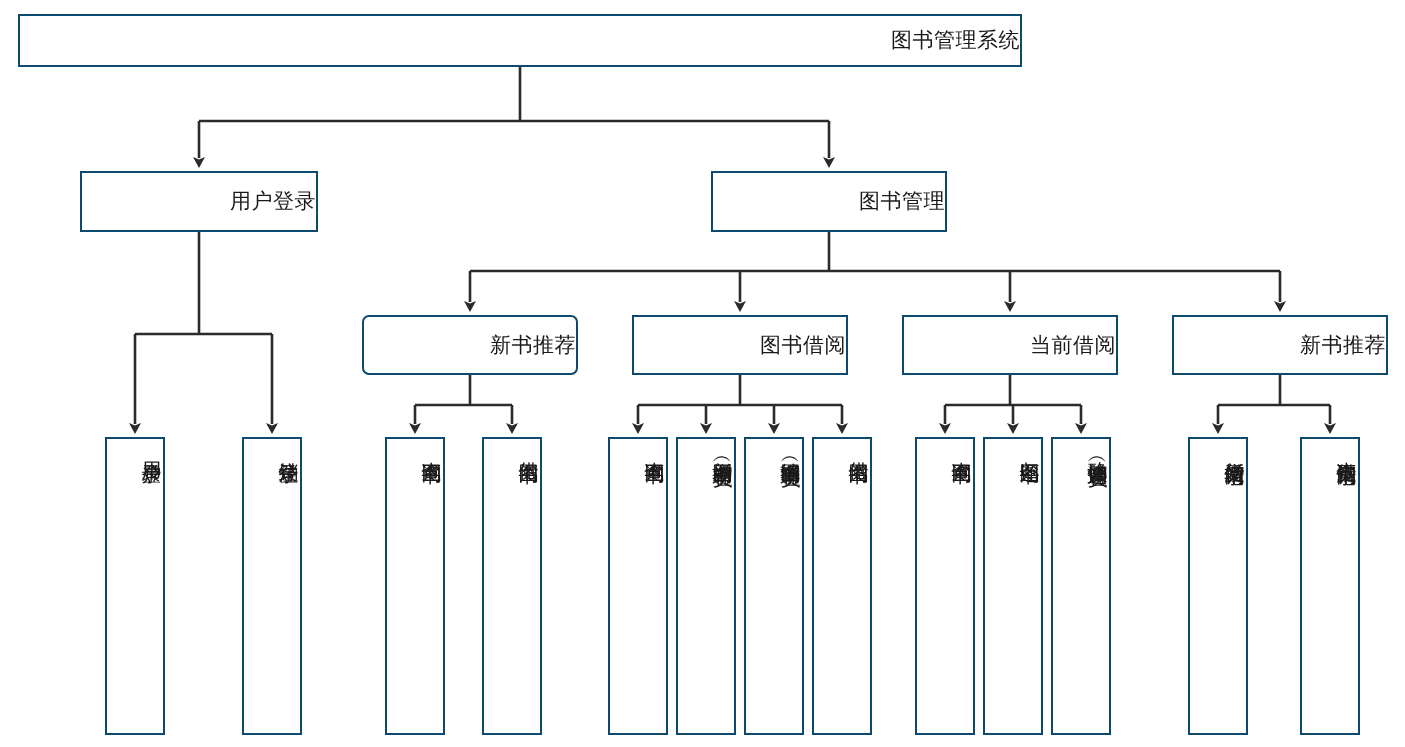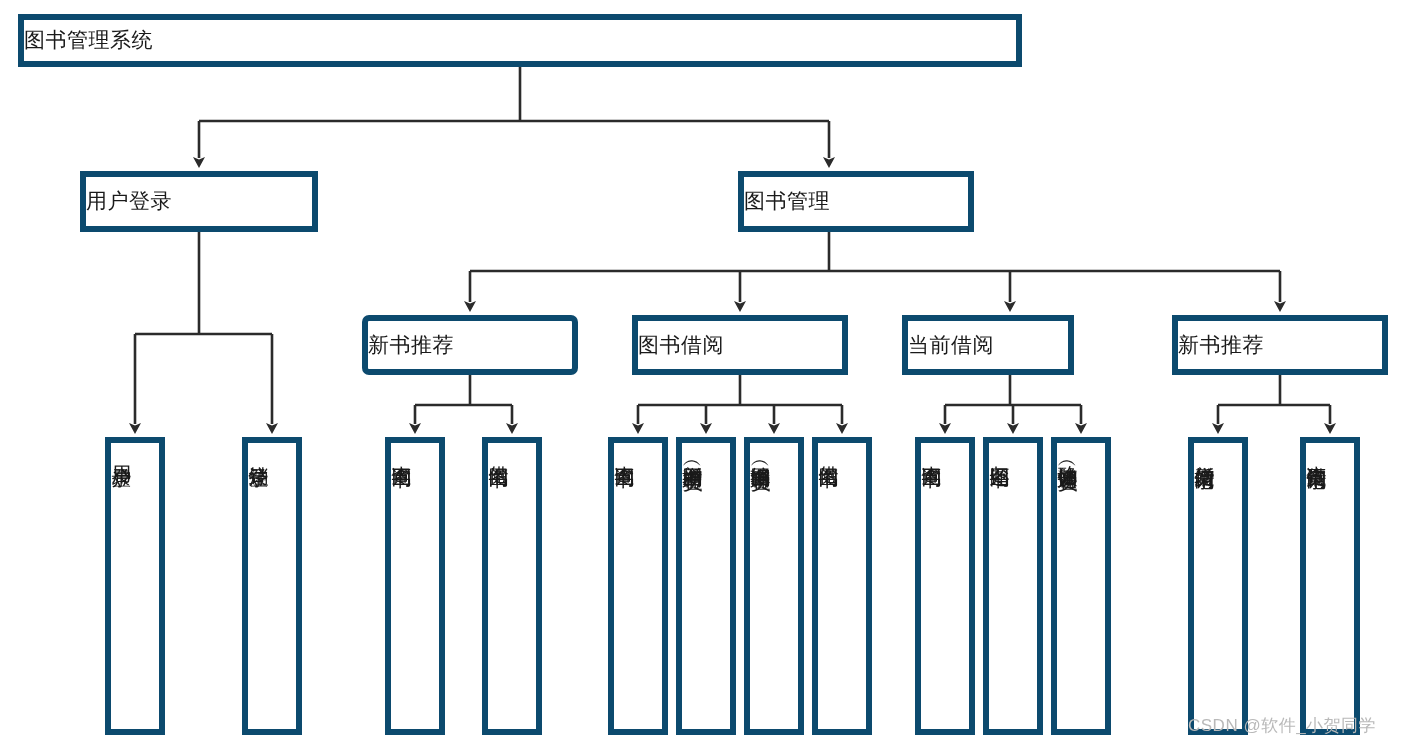--- a/index.html
+++ b/index.html
@@ -21,25 +21,25 @@
     position: absolute;
     left: 0;
     top: 0;
     width: 1405px;
     height: 747px;
     pointer-events: none;
   }
   .node {
     position: absolute;
     box-sizing: border-box;
-    border: 6px solid #0c4a6e;
+    border: 2px solid #0c4a6e;
     background: #ffffff;
     display: flex;
     align-items: center;
-    justify-content: flex-start;
+    justify-content: flex-end;
     color: #1a1a1a;
   }
   .node .label {
     display: block;
     text-align: center;
     line-height: 1.18;
     letter-spacing: 0.5px;
   }
   
   .node.h .label {
@@ -118,30 +118,30 @@
       </g>
   </svg>
 
   <div id="node-layer">
       <div class="node h root" style="left: 18px; top: 14px; width: 1004px; height: 53px;">
         <span class="label">图书管理系统</span>
       </div>
       <div class="node h" style="left: 80px; top: 171px; width: 238px; height: 61px;">
         <span class="label">用户登录</span>
       </div>
-      <div class="node h" style="left: 711px; top: 171px; width: 236px; height: 61px; margin-left: 27px;">
+      <div class="node h" style="left: 711px; top: 171px; width: 236px; height: 61px;">
         <span class="label">图书管理</span>
       </div>
       <div class="node h" style="left: 362px; top: 315px; width: 216px; height: 60px; border-radius: 7px;">
         <span class="label">新书推荐</span>
       </div>
       <div class="node h" style="left: 632px; top: 315px; width: 216px; height: 60px;">
         <span class="label">图书借阅</span>
       </div>
-      <div class="node h" style="left: 902px; top: 315px; width: 172px; height: 60px;">
+      <div class="node h" style="left: 902px; top: 315px; width: 216px; height: 60px;">
         <span class="label">当前借阅</span>
       </div>
       <div class="node h" style="left: 1172px; top: 315px; width: 216px; height: 60px;">
         <span class="label">新书推荐</span>
       </div>
       <div class="node v" style="left: 105px; top: 437px; width: 60px; height: 298px;">
         <span class="label">用户登录</span>
       </div>
       <div class="node v" style="left: 242px; top: 437px; width: 60px; height: 298px;">
         <span class="label">注销登录</span>
@@ -174,14 +174,13 @@
         <span class="label">确认归还（管理员）</span>
       </div>
       <div class="node v" style="left: 1188px; top: 437px; width: 60px; height: 298px;">
         <span class="label">新增借阅记录</span>
       </div>
       <div class="node v" style="left: 1300px; top: 437px; width: 60px; height: 298px;">
         <span class="label">查询借阅记录</span>
       </div>
     </div>
 
-  <div class="watermark" style="left:1188px; top:714px;">CSDN @软件_小贺同学</div>
 </div>
 
 </body></html>

